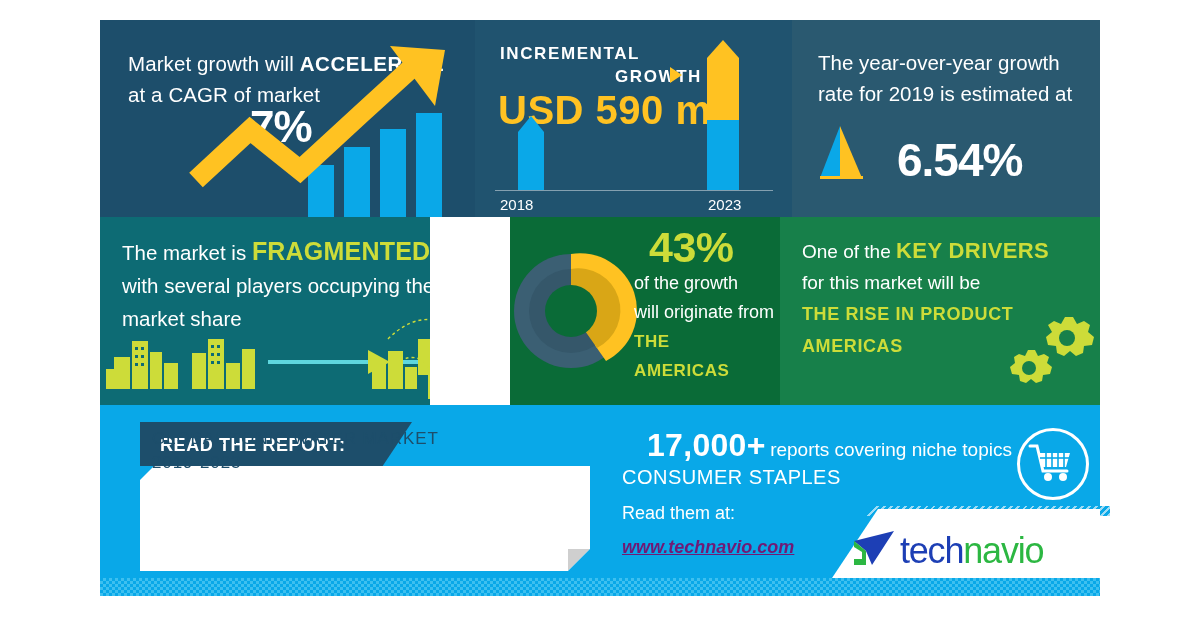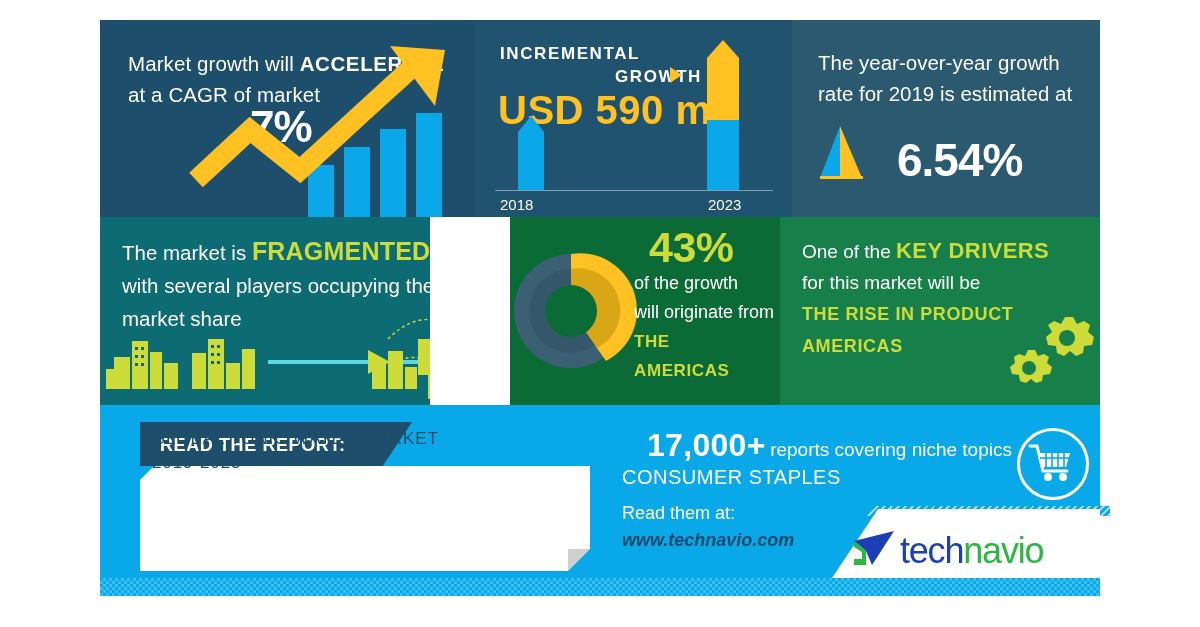--- a/index.html
+++ b/index.html
@@ -85,22 +85,22 @@
   #card-fold2{position:absolute;left:468px;top:144px;width:0;height:0;
      border-left:22px solid #cfcfcf;border-bottom:22px solid transparent;}
   #card-title{position:absolute;left:52px;top:22px;width:410px;color:#1d4e6b;
      font-size:17px;line-height:24px;letter-spacing:.9px;}
 
   #stats{position:absolute;left:522px;top:22px;width:420px;}
   .big-num{color:#fff;font-size:32px;font-weight:bold;letter-spacing:.3px;margin-left:25px;}
   .big-sub{color:#fff;font-size:19px;}
   .cat{display:block;color:#fff;font-size:20px;letter-spacing:.5px;margin-top:2px;}
   .read-at{display:block;color:#fff;font-size:18px;margin-top:14px;}
-  .url{display:block;color:#0c4a6e;font-size:18px;font-style:italic;font-weight:bold;
-     margin-top:6px;}
+  .url{display:block;color:#701a75;font-size:18px;font-style:italic;font-weight:bold;
+     text-decoration:underline;margin-top:13px;}
 
   #cart-circle{position:absolute;left:1017px;top:428px;width:66px;height:66px;
      border:3px solid #fff;border-radius:50%;}
 
   #white-wedge{position:absolute;left:820px;top:509px;width:280px;height:87px;
      background:#fff;clip-path:polygon(58px 0,280px 0,280px 87px,0 87px);}
   #wedge-hatch{position:absolute;left:820px;top:506px;width:290px;height:10px;
      background-image:repeating-linear-gradient(135deg,#9edcf5 0 2px,#09a8e8 2px 5px);
      clip-path:polygon(56px 0,290px 0,290px 10px,44px 10px);}
 

